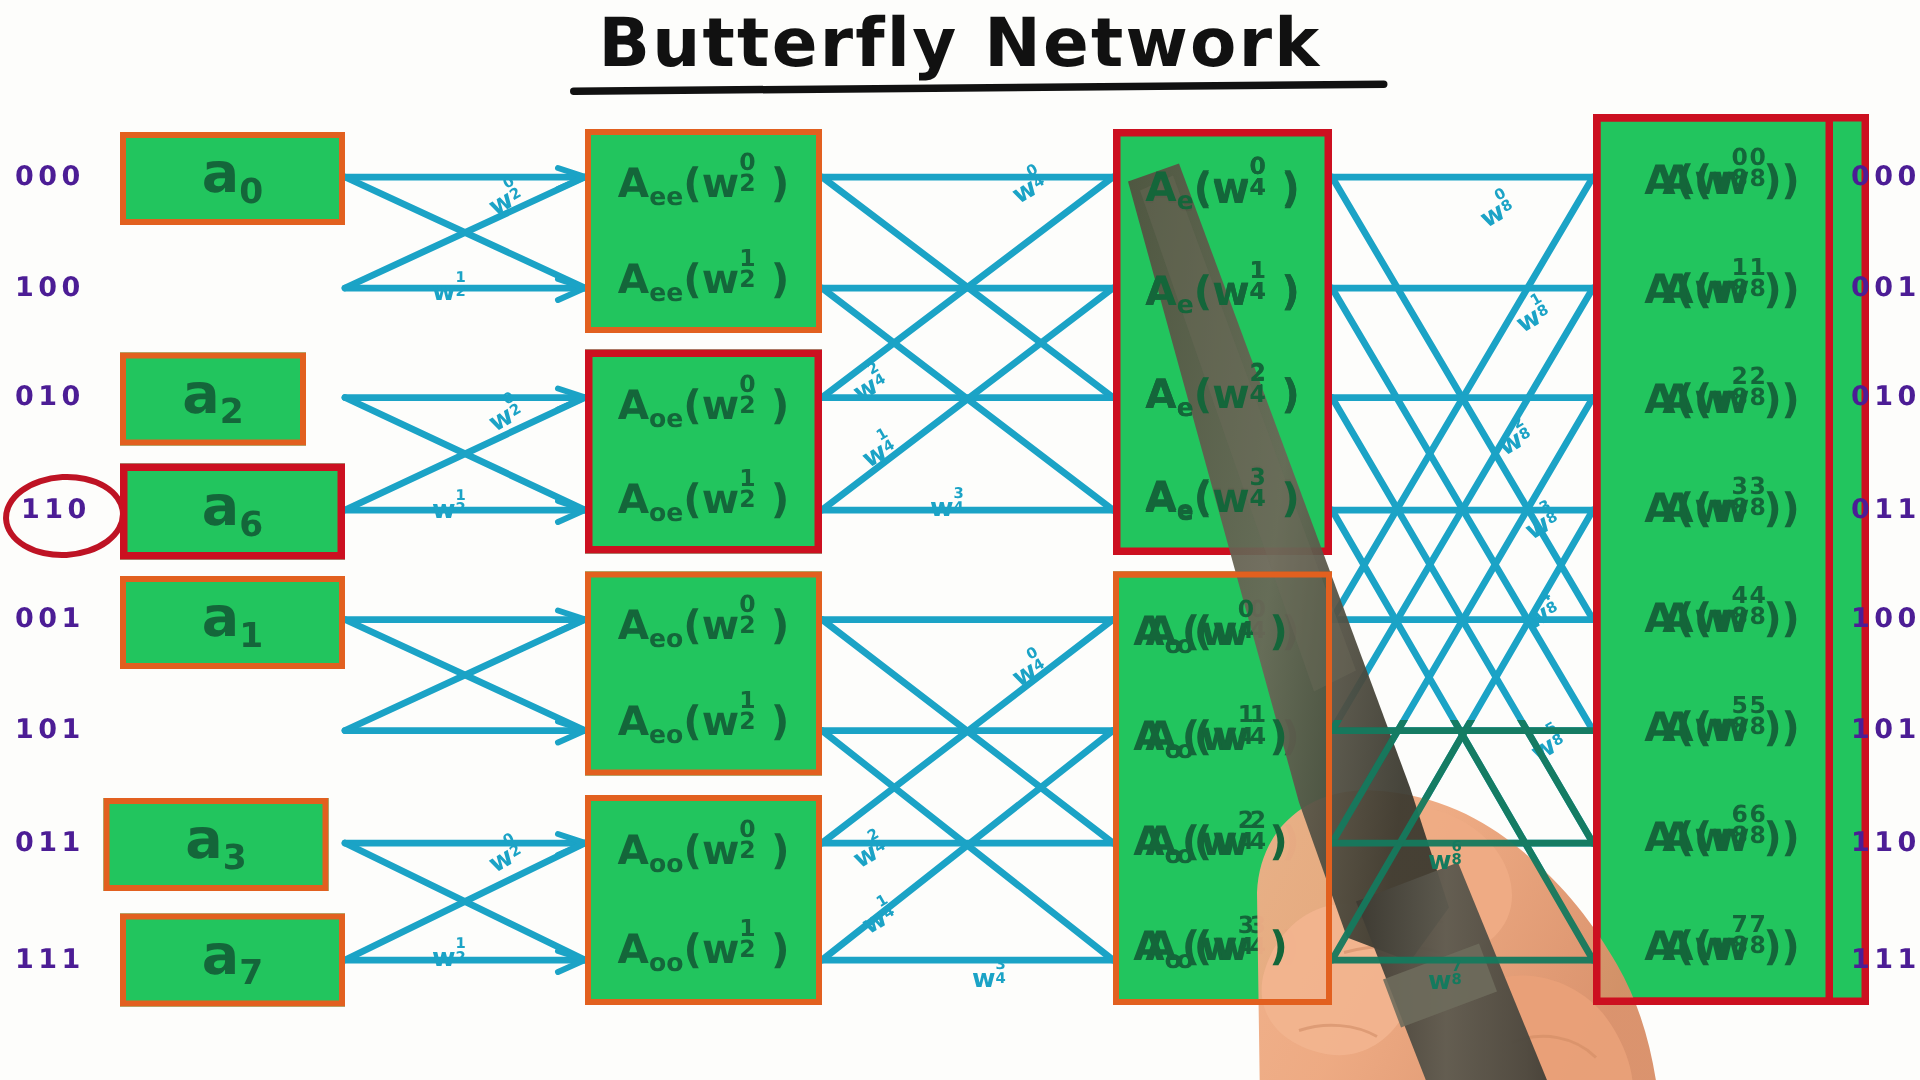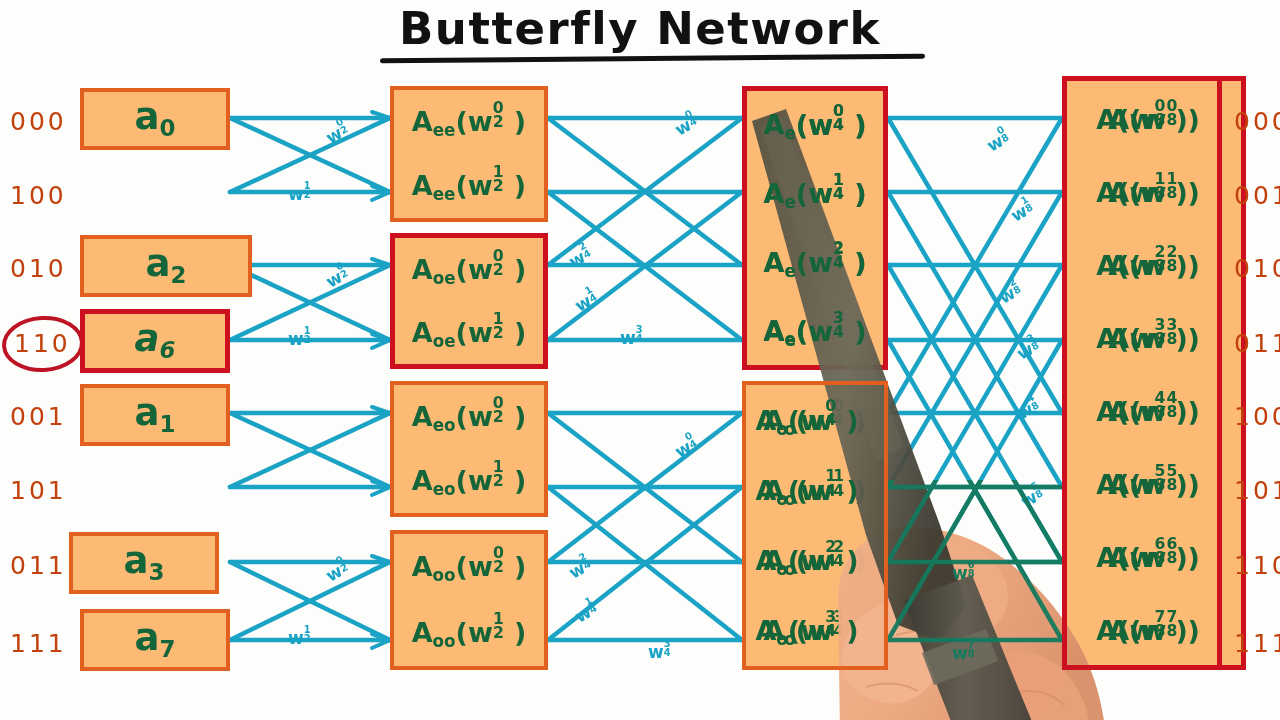--- a/index.html
+++ b/index.html
@@ -11,38 +11,38 @@
   #title{position:absolute;left:0;top:2px;width:1280px;text-align:center;
          font-family:"DejaVu Sans", sans-serif;font-size:45px;font-weight:700;
          color:#111;letter-spacing:1.5px;}
   #title-underline{position:absolute;left:380px;top:56px;width:545px;height:5px;
         background:#111;border-radius:3px;transform:rotate(-0.5deg);}
 
   
   #wires{position:absolute;left:0;top:0;width:1280px;height:720px;}
 
   
-  .box{position:absolute;background:#fdba74;box-sizing:border-box;
+  .box{position:absolute;background:#22c55e;box-sizing:border-box;
        display:flex;flex-direction:column;justify-content:space-around;
        align-items:center;}
   .box.orange{border:4px solid #E2601F;}
   .box.red{border:5px solid #CC1020;}
   .cell{color:#14663A;font-size:27px;font-weight:700;
         font-family:"DejaVu Sans", sans-serif;white-space:nowrap;
         line-height:1;}
   .cell.big{font-size:37px;}
   .sub{font-size:.62em;vertical-align:-.32em;font-weight:700;}
   .ss{display:inline-block;position:relative;width:.78em;height:1em;
       vertical-align:baseline;}
   .ss i{position:absolute;left:0;font-style:normal;font-size:.58em;font-weight:700;}
   .ss i.u{top:-.28em;}
   .ss i.d{top:.62em;}
 
   
-  .idx{position:absolute;color:#c2410c;font-size:25px;font-weight:400;
+  .idx{position:absolute;color:#4c1d95;font-size:18px;font-weight:700;
        letter-spacing:3px;font-family:"DejaVu Sans", sans-serif;}
 
   
   #ellipse{position:absolute;left:2px;top:316px;width:74px;height:48px;
       border:4px solid #BE1324;border-radius:50%;transform:rotate(-3deg);}
 
   
   .wl{position:absolute;color:#1BA3C6;font-size:17px;font-weight:700;
       font-family:"DejaVu Sans", sans-serif;white-space:nowrap;}
   .wl.rot{transform:rotate(-30deg);transform-origin:left center;}
@@ -142,26 +142,26 @@
   <div class="idx" style="left:10px;top:476px;">101</div>
   <div class="idx" style="left:10px;top:551px;">011</div>
   <div class="idx" style="left:10px;top:629px;">111</div>
   <div id="ellipse"></div>
 
   <div class="box orange" style="left:80px;top:88px;width:150px;height:62px;">
     <div class="cell big">
       <span>a</span><span class="sub">0</span>
     </div>
   </div>
-  <div class="box orange" style="left:80px;top:235px;width:172px;height:62px;">
+  <div class="box orange" style="left:80px;top:235px;width:124px;height:62px;">
     <div class="cell big">
       <span>a</span><span class="sub">2</span>
     </div>
   </div>
-  <div class="box red" style="left:80px;top:309px;width:150px;height:64px;font-style:italic;">
+  <div class="box red" style="left:80px;top:309px;width:150px;height:64px;">
     <div class="cell big">
       <span>a</span><span class="sub">6</span>
     </div>
   </div>
   <div class="box orange" style="left:80px;top:384px;width:150px;height:62px;">
     <div class="cell big">
       <span>a</span><span class="sub">1</span>
     </div>
   </div>
   <div class="box orange" style="left:69px;top:532px;width:150px;height:62px;">

